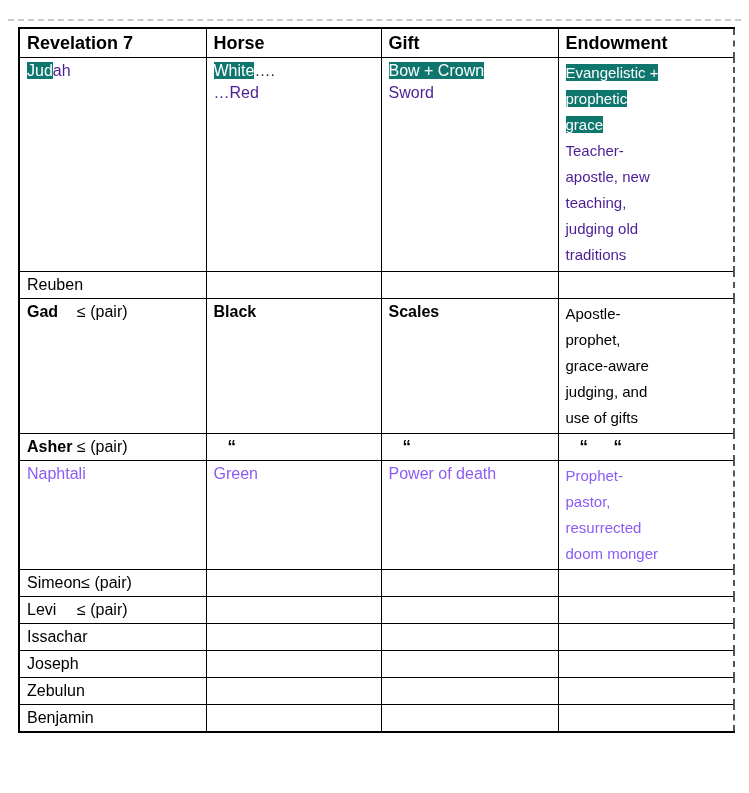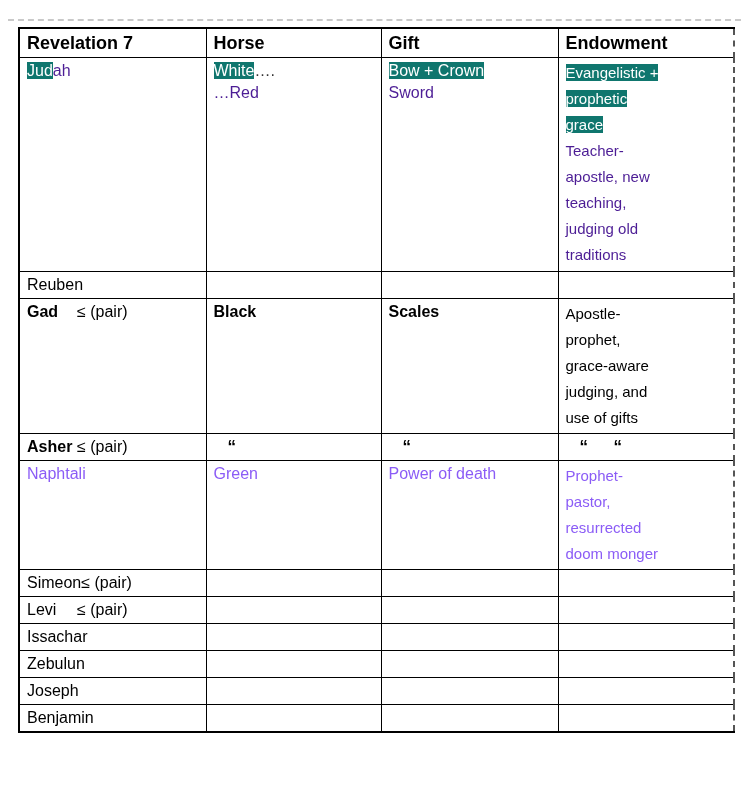--- a/index.html
+++ b/index.html
@@ -141,28 +141,28 @@
     </tr>
 
     <tr class="r-small">
       <td><span>Issachar</span></td>
       <td></td>
       <td></td>
       <td></td>
     </tr>
 
     <tr class="r-small">
-      <td><span>Zebulun</span></td>
+      <td><span>Joseph</span></td>
       <td></td>
       <td></td>
       <td></td>
     </tr>
 
     <tr class="r-small">
-      <td><span>Joseph</span></td>
+      <td><span>Zebulun</span></td>
       <td></td>
       <td></td>
       <td></td>
     </tr>
 
     <tr class="r-small">
       <td><span>Benjamin</span></td>
       <td></td>
       <td></td>
       <td></td>

